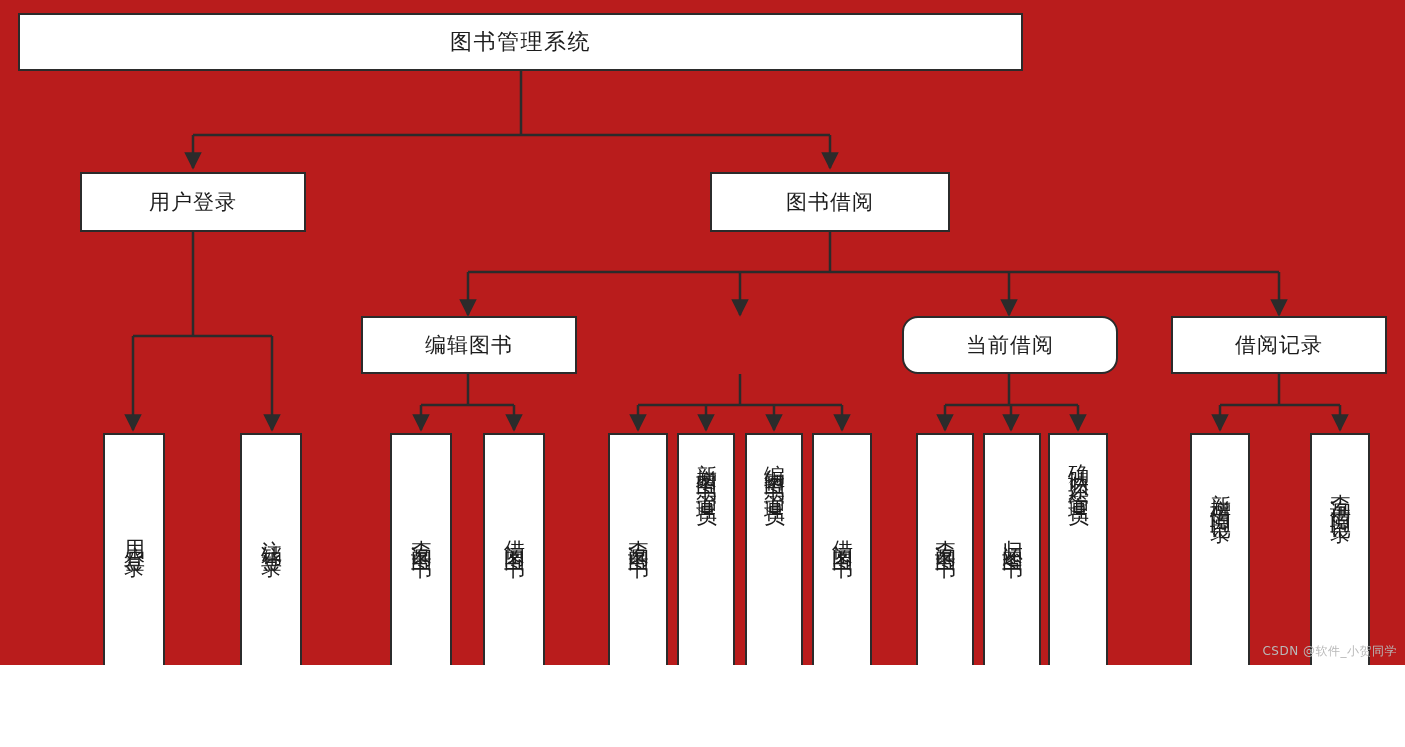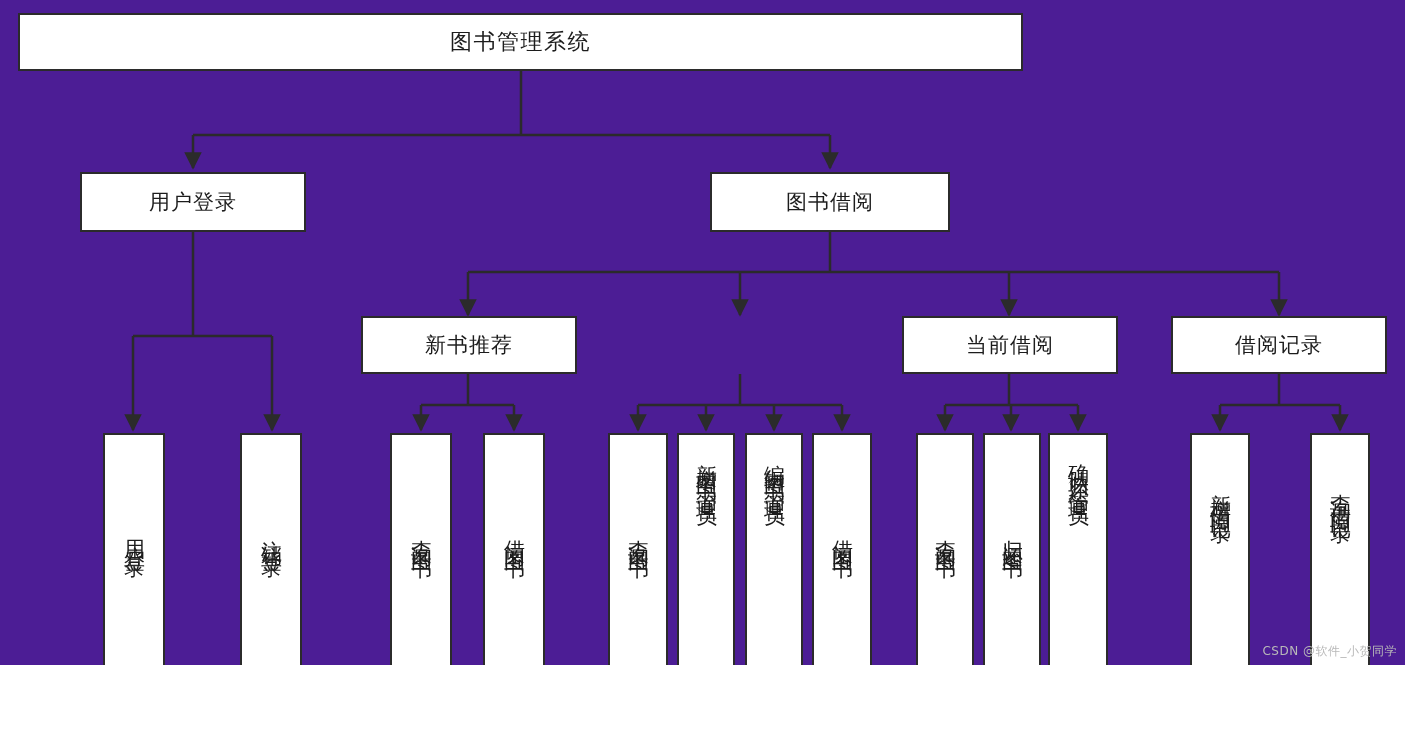--- a/index.html
+++ b/index.html
@@ -8,21 +8,21 @@
     padding: 0;
     background: #ffffff;
   }
   body {
     font-family: "DejaVu Sans", "Liberation Sans", sans-serif;
   }
   #canvas {
     position: relative;
     width: 1405px;
     height: 665px;
-    background: #4c1d95;
+    background: #b91c1c;
     overflow: hidden;
   }
   #edges {
     position: absolute;
     left: 0;
     top: 0;
     width: 1405px;
     height: 747px;
     pointer-events: none;
   }
@@ -139,23 +139,23 @@
   </div>
 
   <div class="node h" style="left:80px; top:172px; width:226px; height:60px;">
     <span class="lbl">用户登录</span>
   </div>
   <div class="node h" style="left:710px; top:172px; width:240px; height:60px;">
     <span class="lbl">图书借阅</span>
   </div>
 
   <div class="node h" style="left:361px; top:316px; width:216px; height:58px;">
-    <span class="lbl">新书推荐</span>
-  </div>
-  <div class="node h" style="left:902px; top:316px; width:216px; height:58px;">
+    <span class="lbl">编辑图书</span>
+  </div>
+  <div class="node h" style="left:902px; top:316px; width:216px; height:58px;border-radius:16px;">
     <span class="lbl">当前借阅</span>
   </div>
   <div class="node h" style="left:1171px; top:316px; width:216px; height:58px;">
     <span class="lbl">借阅记录</span>
   </div>
 
   <div class="node v" style="left:103px; top:433px; width:62px; height:302px; padding-top:88px;">
     <span class="lbl">用户登录</span>
   </div>
   <div class="node v" style="left:240px; top:433px; width:62px; height:302px; padding-top:88px;">

